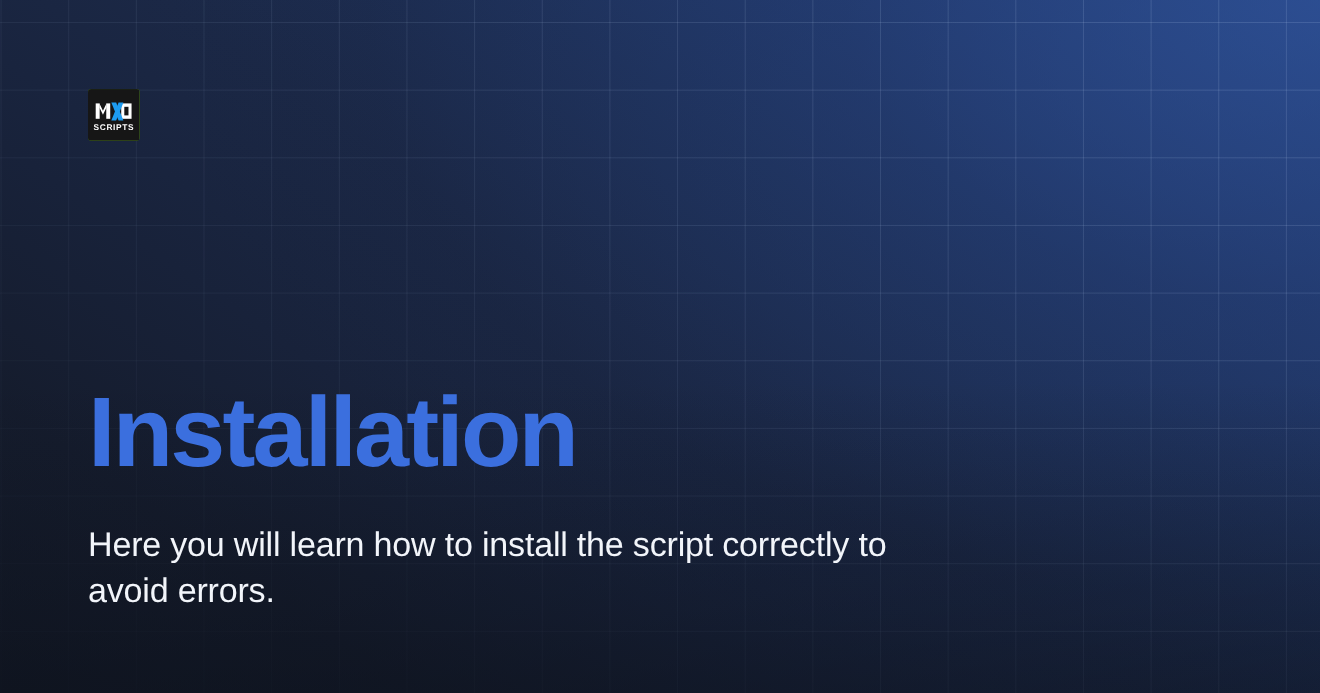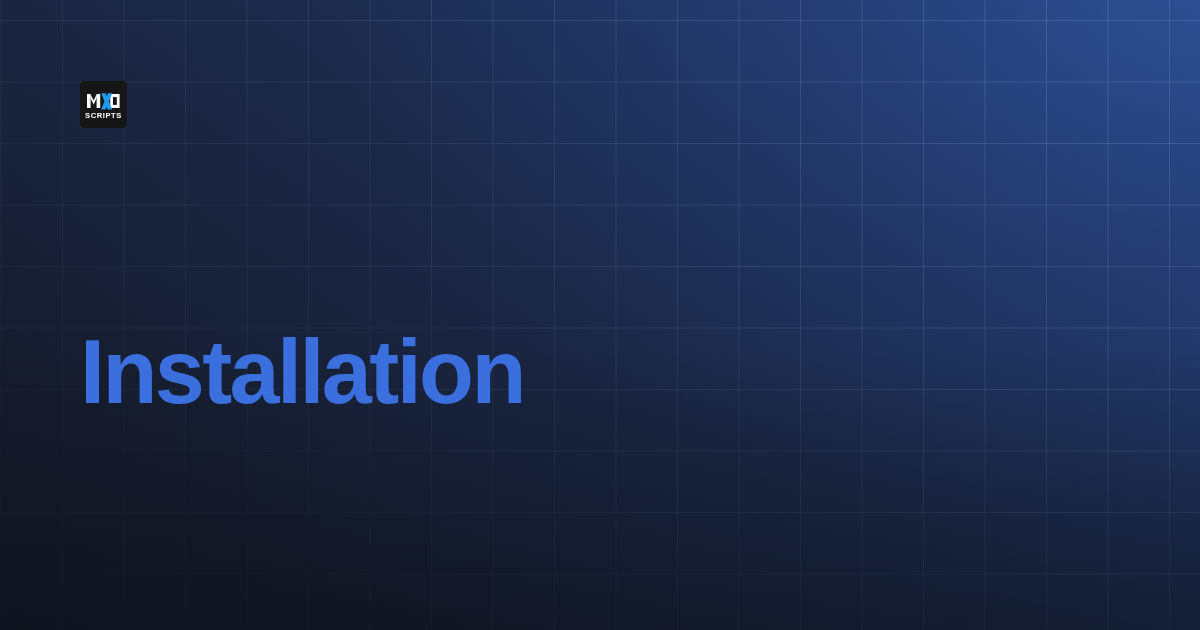--- a/index.html
+++ b/index.html
@@ -113,21 +113,21 @@
     font-weight: bold;
     letter-spacing: -0.4px;
     line-height: 1;
     white-space: nowrap;
   }
 
   
   .hero {
     position: absolute;
     left: 80px;
-    top: 325px;
+    top: 347px;
     width: 900px;
   }
 
   .hero-title {
     color: #3b6fde;
     font-size: 90px;
     font-weight: bold;
     line-height: 1.06;
     letter-spacing: -2.6px;
     margin: 0;
@@ -177,16 +177,17 @@
             <polygon points="32.2,12.2 27.8,12.2 21.2,28.6 25.6,28.6"></polygon>
           </g>
 
           <text x="23.5" y="37.3" fill="#ffffff" font-family="Liberation Sans, sans-serif" font-size="7.6" font-weight="bold" letter-spacing="0.55" text-anchor="middle">SCRIPTS</text>
         </svg>
       </div>
     </div>
 
     <div class="hero">
       <h1 class="hero-title">Installation</h1>
+      <p class="hero-subtitle">Here you will learn how to install the script correctly to avoid errors.</p>
     </div>
 
   </div>
 </div>
 
 </body></html>

